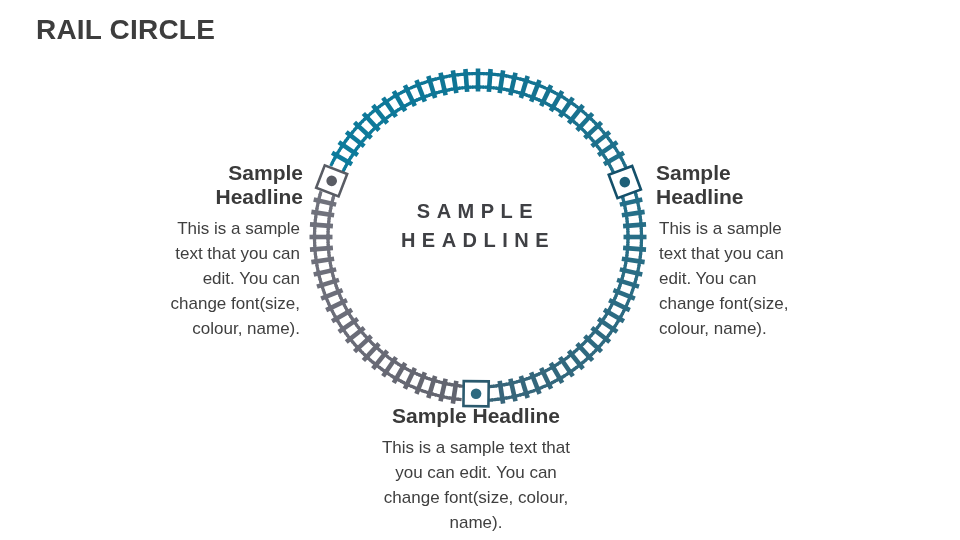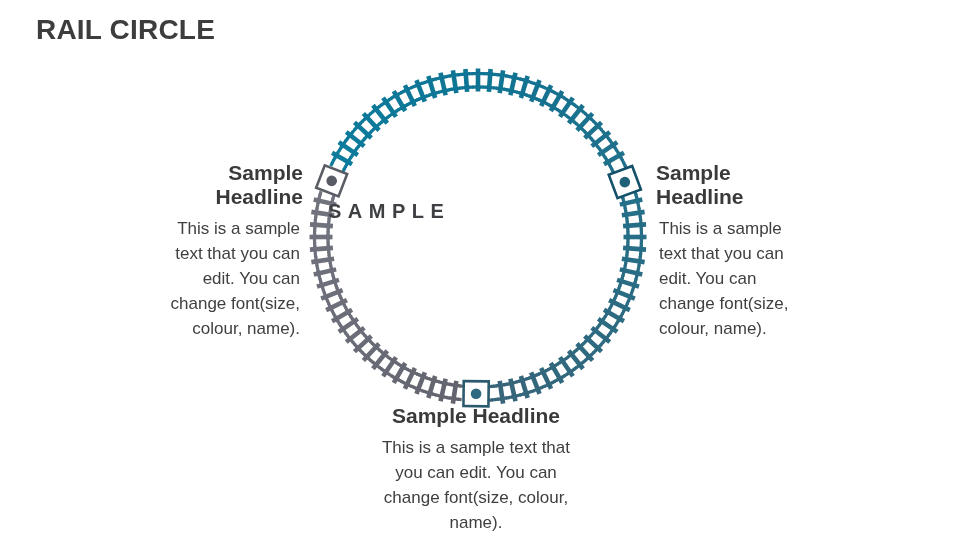--- a/index.html
+++ b/index.html
@@ -15,21 +15,21 @@
   }
   .rail-svg{position:absolute;left:0;top:0;}
   .text-block{position:absolute;color:#3f3f3f;}
   .text-block .hl{font-size:21px;font-weight:700;color:#3a3a3a;margin:0 0 7px 0;}
   .text-block .bd{font-size:17px;line-height:25px;margin:3px;}
   .block-left{right:657px;top:161px;width:145px;text-align:right;}
   .block-right{left:656px;top:161px;width:145px;text-align:left;}
   .block-bottom{left:378px;top:404px;width:196px;text-align:center;}
   .center-headline{
     position:absolute;left:328px;top:197px;width:300px;
-    text-align:left;font-size:20px;font-weight:700;color:#3f4044;
+    text-align:center;font-size:20px;font-weight:700;color:#3f4044;
     letter-spacing:6.5px;line-height:29px;
   }
 </style>
 </head>
 <body>
 
 <div class="slide">
   <div class="slide-title">RAIL CIRCLE</div>
 
   <svg class="rail-svg" width="960" height="540" viewBox="0 0 960 540">
@@ -794,14 +794,15 @@
     <p class="bd">This is a sample text that you can edit. You can change font(size, colour, name).</p>
   </div>
 
   <div class="text-block block-bottom">
     <p class="hl">Sample Headline</p>
     <p class="bd">This is a sample text that you can edit. You can change font(size, colour, name).</p>
   </div>
 
   <div class="center-headline">
     <div>SAMPLE</div>
+    <div>HEADLINE</div>
   </div>
 </div>
 
 </body></html>

